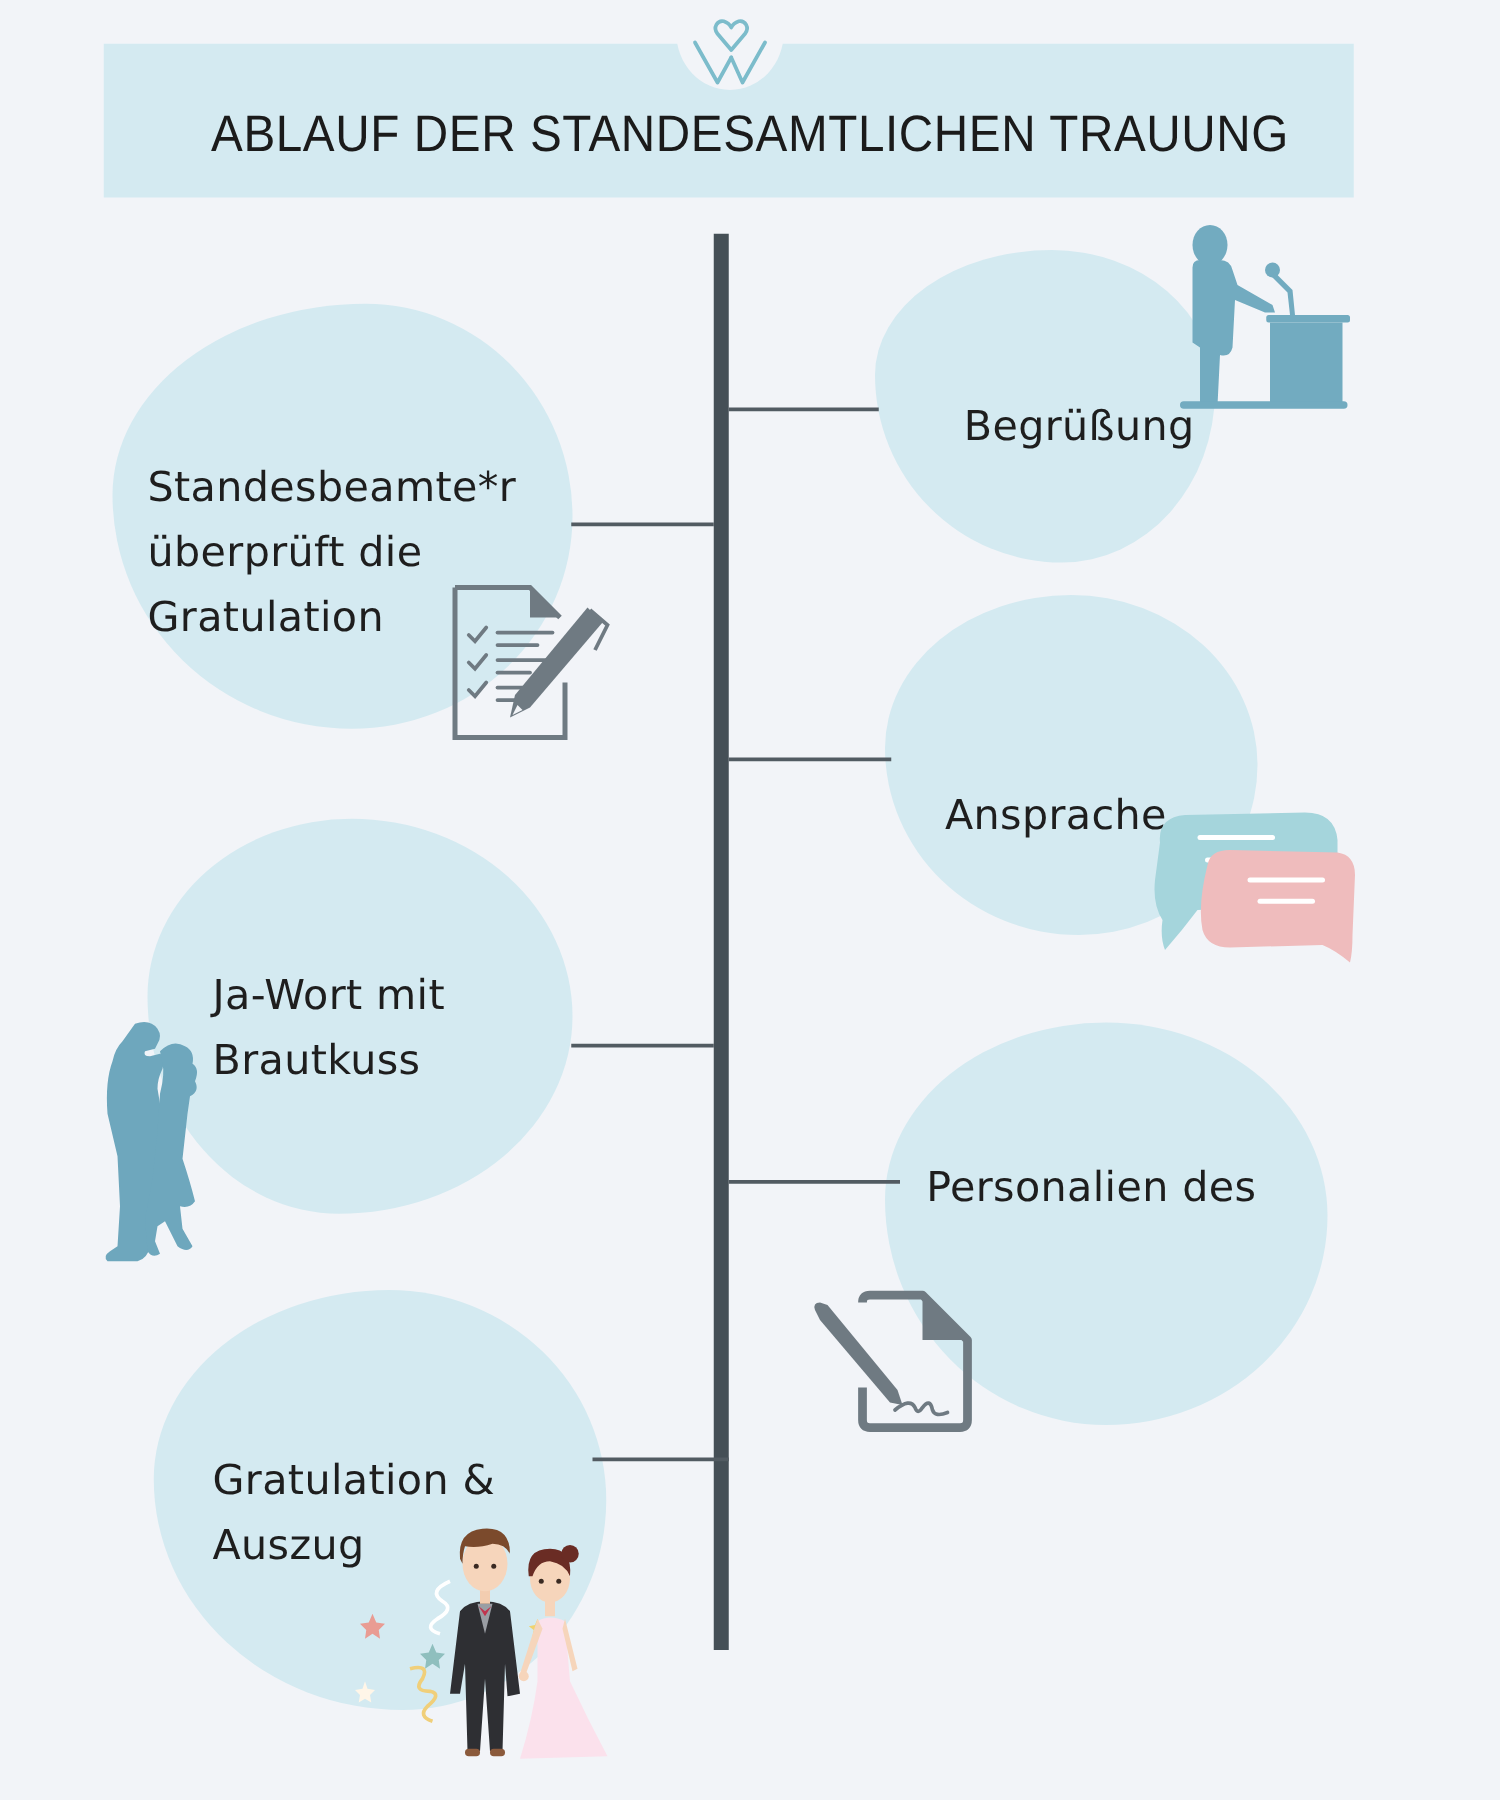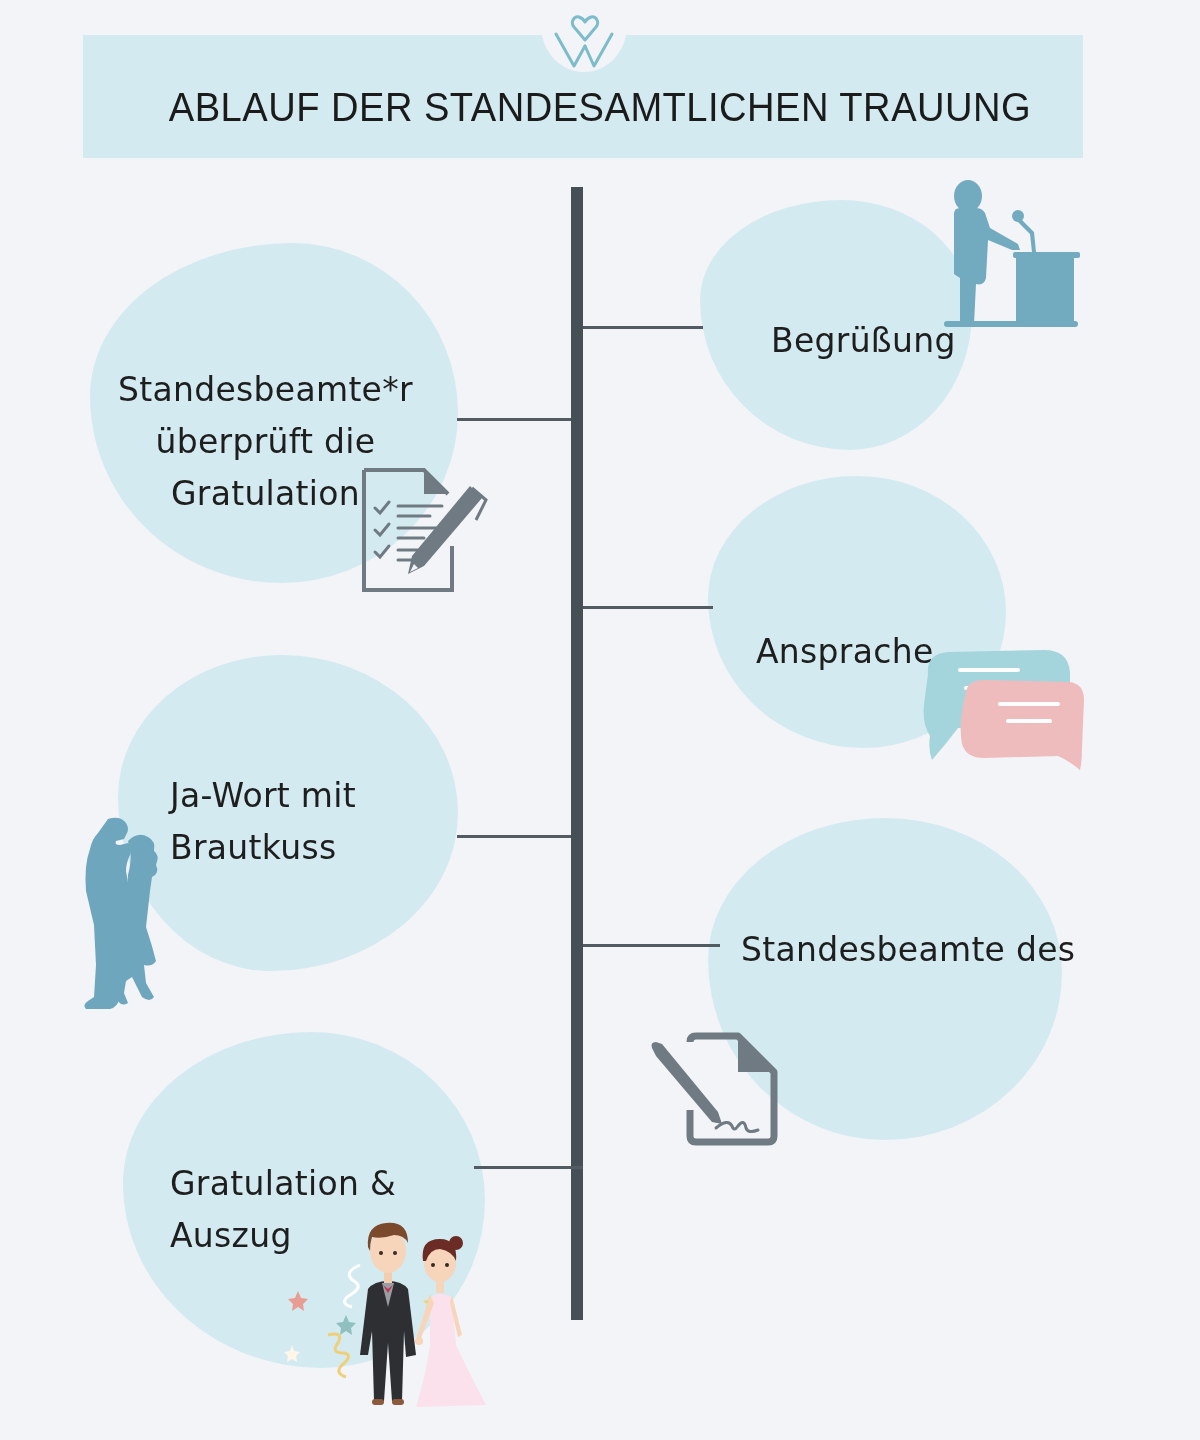--- a/index.html
+++ b/index.html
@@ -64,34 +64,34 @@
 <div class="connector" style="left:583px;top:326px;width:120px;"></div>
 <div class="connector" style="left:457px;top:418px;width:114px;"></div>
 <div class="connector" style="left:583px;top:606px;width:130px;"></div>
 <div class="connector" style="left:457px;top:835px;width:114px;"></div>
 <div class="connector" style="left:583px;top:944px;width:137px;"></div>
 <div class="connector" style="left:474px;top:1166px;width:109px;"></div>
 
 <div class="step-text" style="left:735px;top:315px;margin-left:36px;">
   <div>Begrüßung</div>
 </div>
-<div class="step-text" style="left:118px;top:364px;text-align:center;">
+<div class="step-text" style="left:118px;top:364px;">
   <div>Standesbeamte*r</div>
   <div>überprüft die</div>
   <div>Gratulation</div>
 </div>
 <div class="step-text" style="left:756px;top:579px;margin-top:47px;">
   <div>Ansprache</div>
 </div>
 <div class="step-text" style="left:170px;top:770px;">
   <div>Ja-Wort mit</div>
   <div>Brautkuss</div>
 </div>
 <div class="step-text" style="left:741px;top:924px;">
-  <div>Standesbeamte des</div>
+  <div>Personalien des</div>
 </div>
 <div class="step-text" style="left:170px;top:1158px;">
   <div>Gratulation &amp;</div>
   <div>Auszug</div>
 </div>
 
 <svg class="icon" style="left:940px;top:178px;" width="142" height="152" viewBox="0 0 142 152">
   <g fill="#72abc0">
     <ellipse cx="28" cy="18" rx="14" ry="16"></ellipse>
     <path d="M14 36 Q14 30 20 30 L36 30 Q44 30 46 38 L50 50 L78 66 L80 72 L72 72 L48 62 L46 100 Q44 108 36 106 L34 146 L20 146 L20 100 L14 96 Z"></path>

